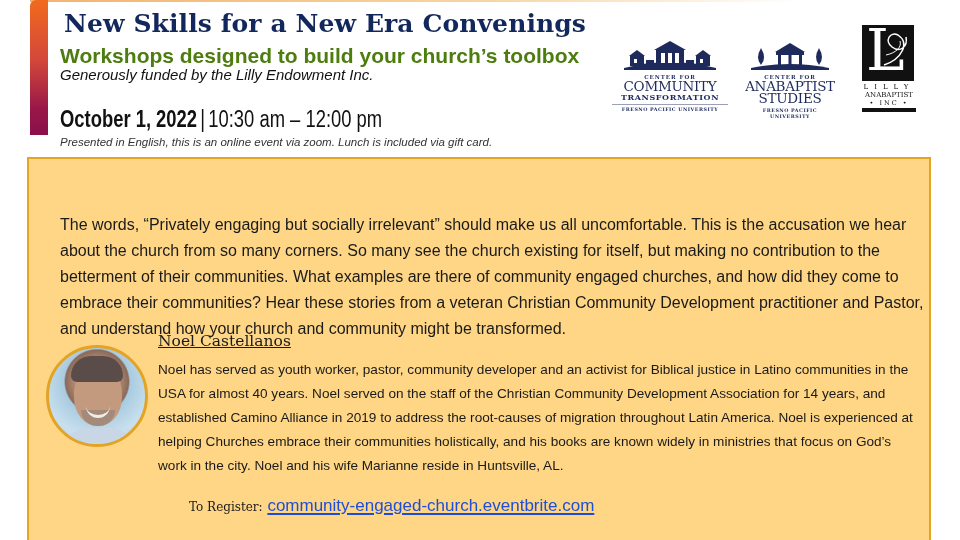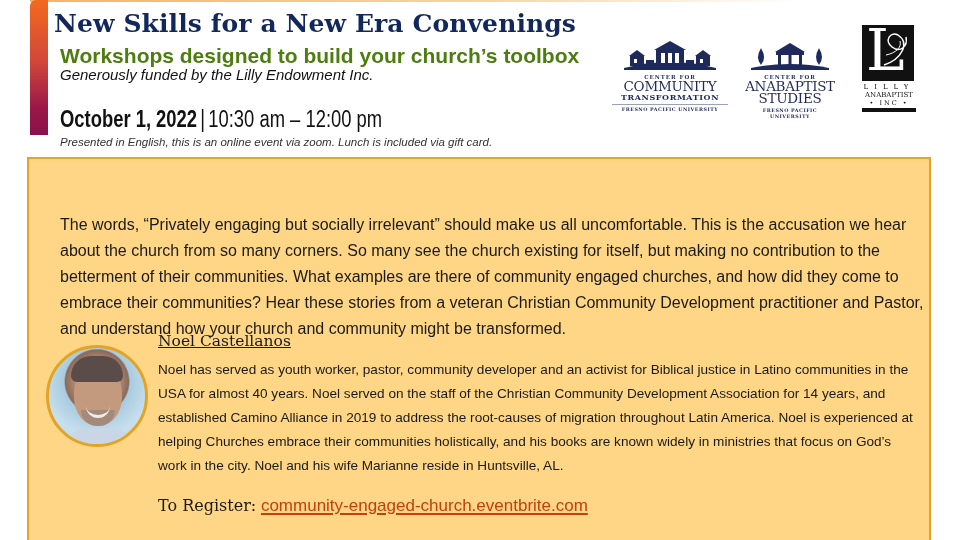--- a/index.html
+++ b/index.html
@@ -12,21 +12,21 @@
     .top-line {
       position: absolute; left: 30px; top: 0; width: 770px; height: 2px;
       background: linear-gradient(90deg, #f3b36d 0%, #f6d6a4 60%, rgba(255,255,255,0) 100%);
     }
     .accent-bar {
       position: absolute; left: 30px; top: 0; width: 18px; height: 135px;
       background: linear-gradient(180deg, #f26a1e 0%, #d2473a 45%, #9a1848 80%, #8a0f4a 100%);
       border-top-left-radius: 6px;
     }
     .header-title {
-      position: absolute; left: 54px; top: 9px;
+      position: absolute; left: 64px; top: 9px;
       font-family: "DejaVu Serif", serif; font-weight: bold;
       font-size: 25px; color: #12285c; letter-spacing: 0.1px; white-space: nowrap;
     }
     .header-subtitle {
       position: absolute; left: 60px; top: 44px;
       font-weight: bold; font-size: 21px; color: #4d7c0f; white-space: nowrap;
     }
     .header-funding {
       position: absolute; left: 60px; top: 66px;
       font-style: italic; font-size: 15px; color: #111; white-space: nowrap;
@@ -96,22 +96,22 @@
       font-family: "DejaVu Serif", serif; font-size: 15.5px; color: #1a1a1a; white-space: nowrap; text-decoration: underline;
     }
     .bio {
       position: absolute; left: 129px; top: 199px; width: 755px;
       font-size: 13.6px; line-height: 24px; color: #1a1a1a; margin: 0;
     }
     .register {
       position: absolute; left: 129px; top: 337px; white-space: nowrap;
       font-size: 17px; color: #1a1a1a;
     }
-    .register .label { font-family: "DejaVu Serif", serif; font-size: 16px; }
-    .register .link { color: #c2410c; text-decoration: underline; text-decoration-thickness: 1.5px; text-underline-offset: 2px; }
+    .register .label { font-family: "DejaVu Serif", serif; font-size: 12px; margin-left: 31px; }
+    .register .link { color: #1d4ed8; text-decoration: underline; text-decoration-thickness: 1.5px; text-underline-offset: 2px; }
   </style>
 </head>
 <body>
 
 <div class="top-line"></div>
 <div class="accent-bar"></div>
 
 <div class="header-title">New Skills for a New Era Convenings</div>
 <div class="header-subtitle">Workshops designed to build your church’s toolbox</div>
 <div class="header-funding">Generously funded by the Lilly Endowment Inc.</div>

